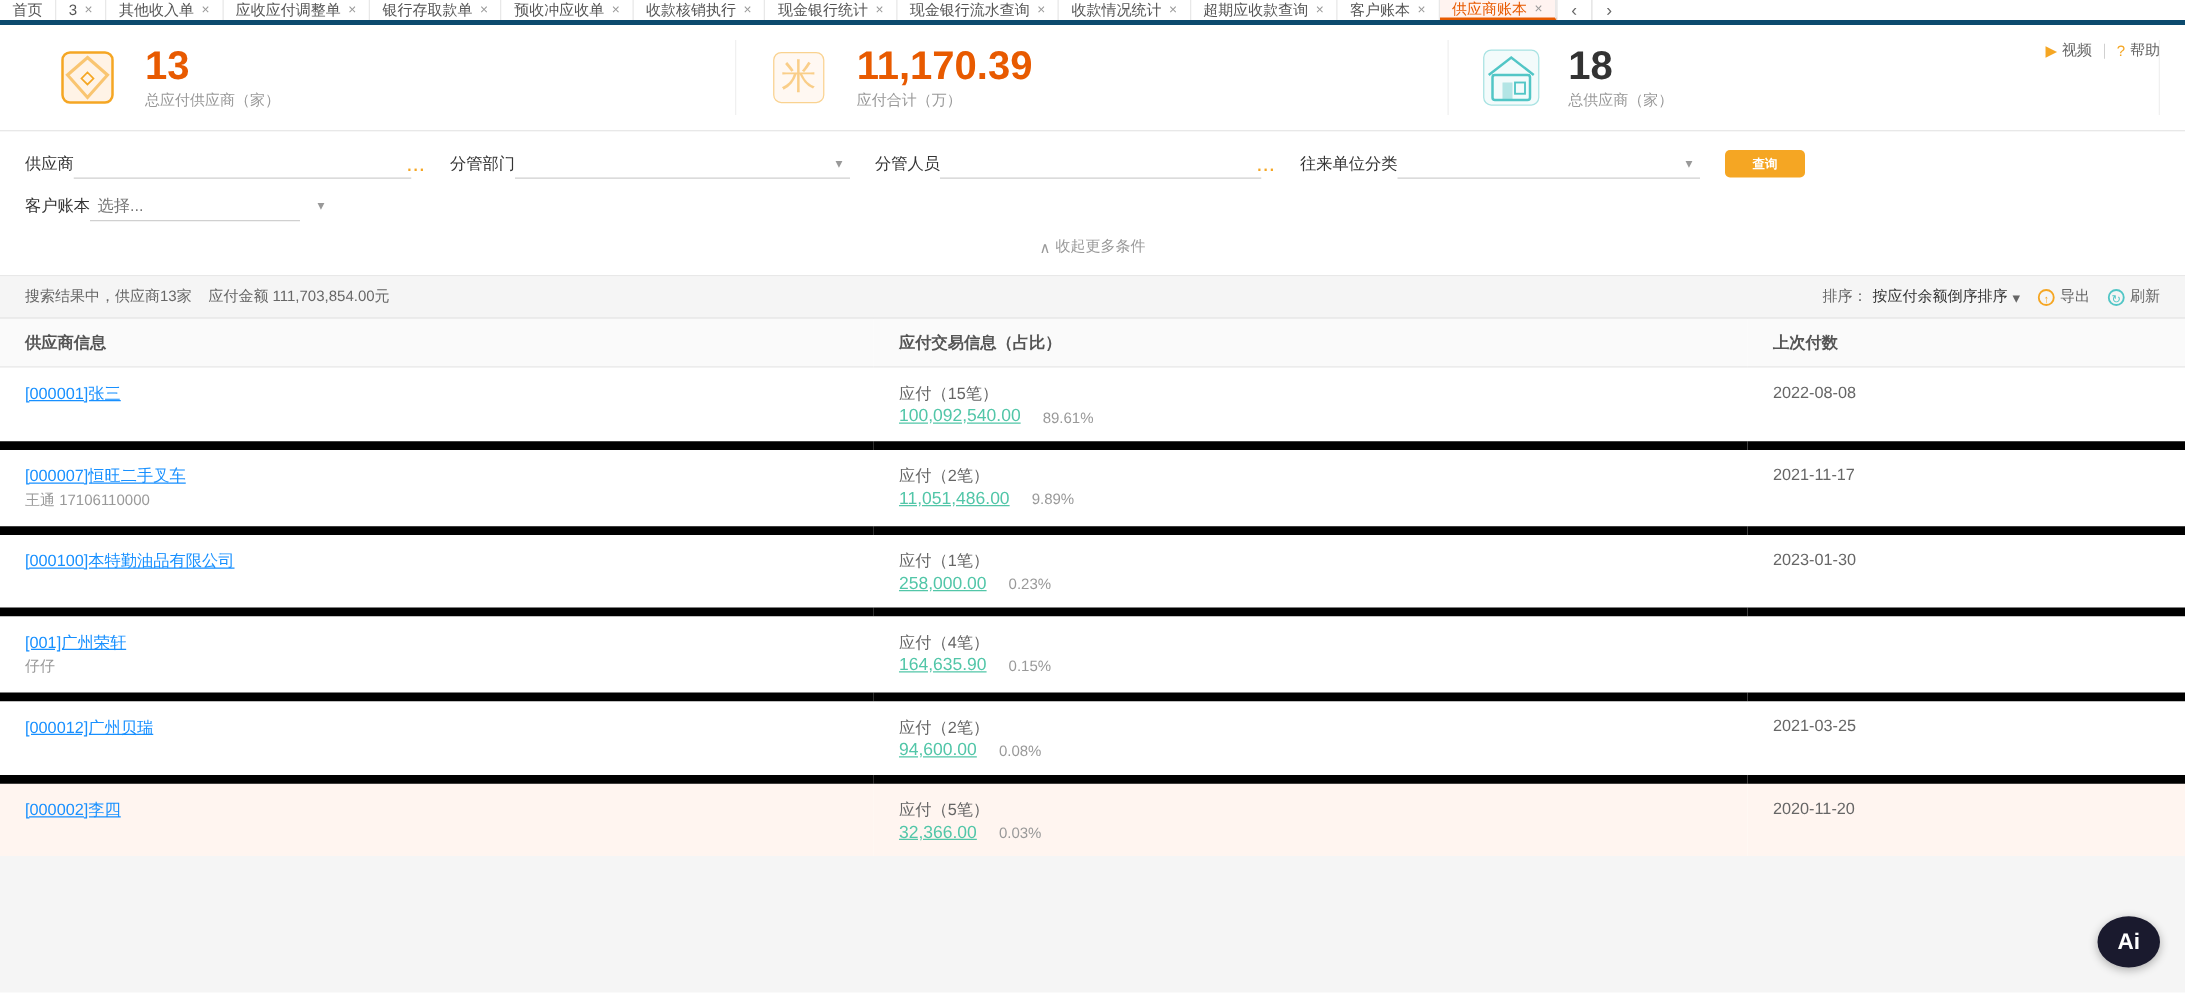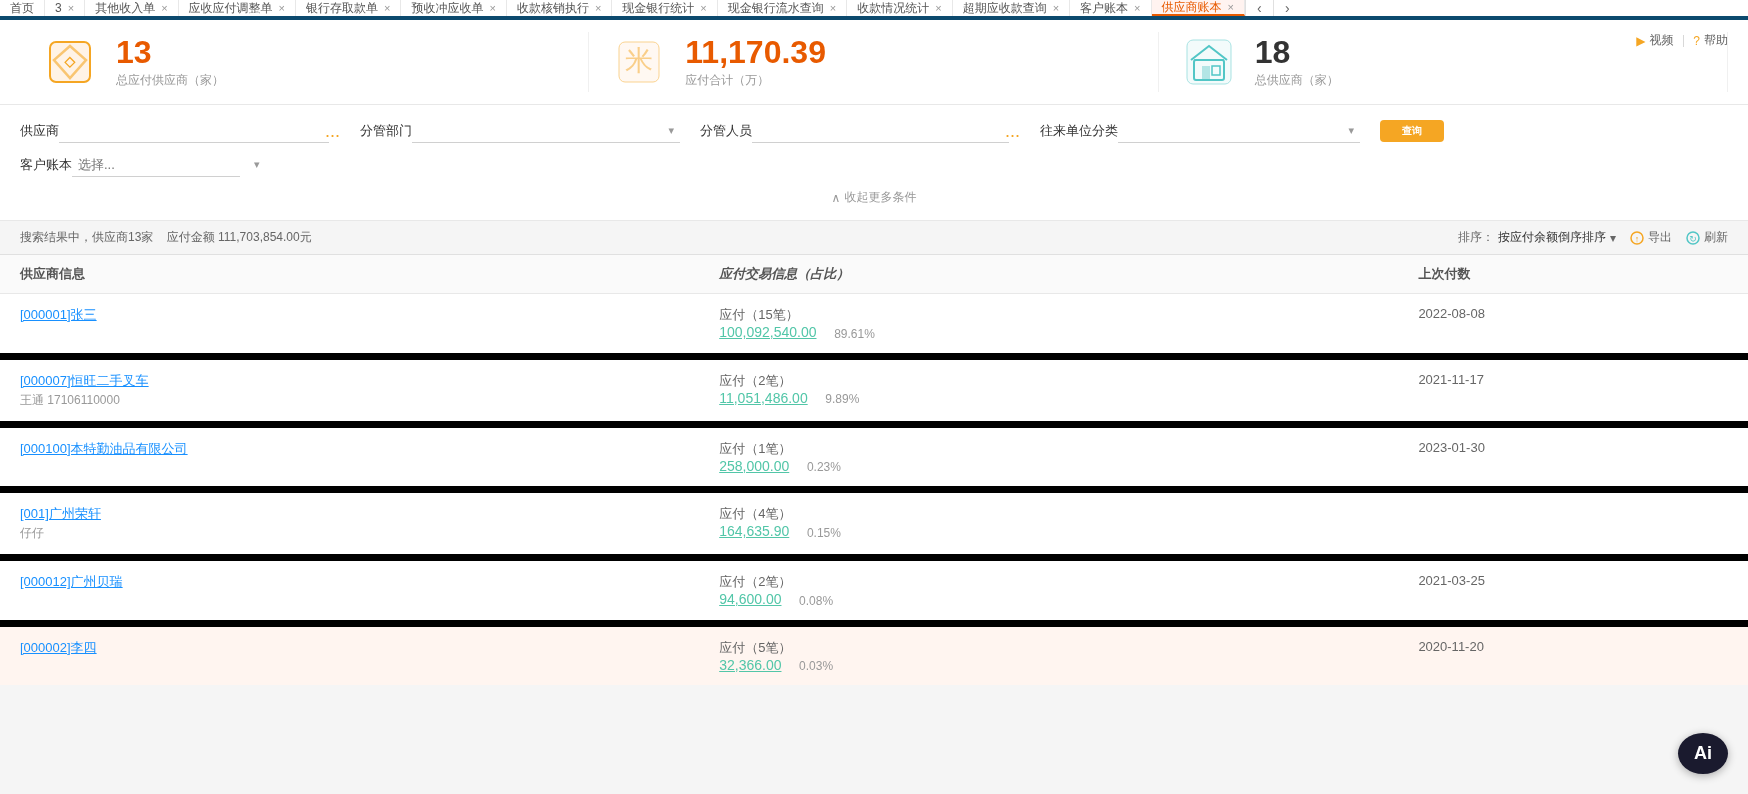--- a/index.html
+++ b/index.html
@@ -399,21 +399,21 @@
       <span>刷新</span>
     </span>
   </div>
 </div>
 
 <div class="table-wrap">
   <table class="data-table">
     <thead>
       <tr>
         <th style="width:40%;">供应商信息</th>
-        <th style="width:40%;font-style:italic;">应付交易信息（占比）</th>
+        <th style="width:40%;">应付交易信息（占比）</th>
         <th style="width:20%;">上次付数</th>
       </tr>
     </thead>
     <tbody>
 
       <tr>
         <td>
           <div class="supplier-link">[000001]张三</div>
           <div class="supplier-sub"></div>
         </td>

